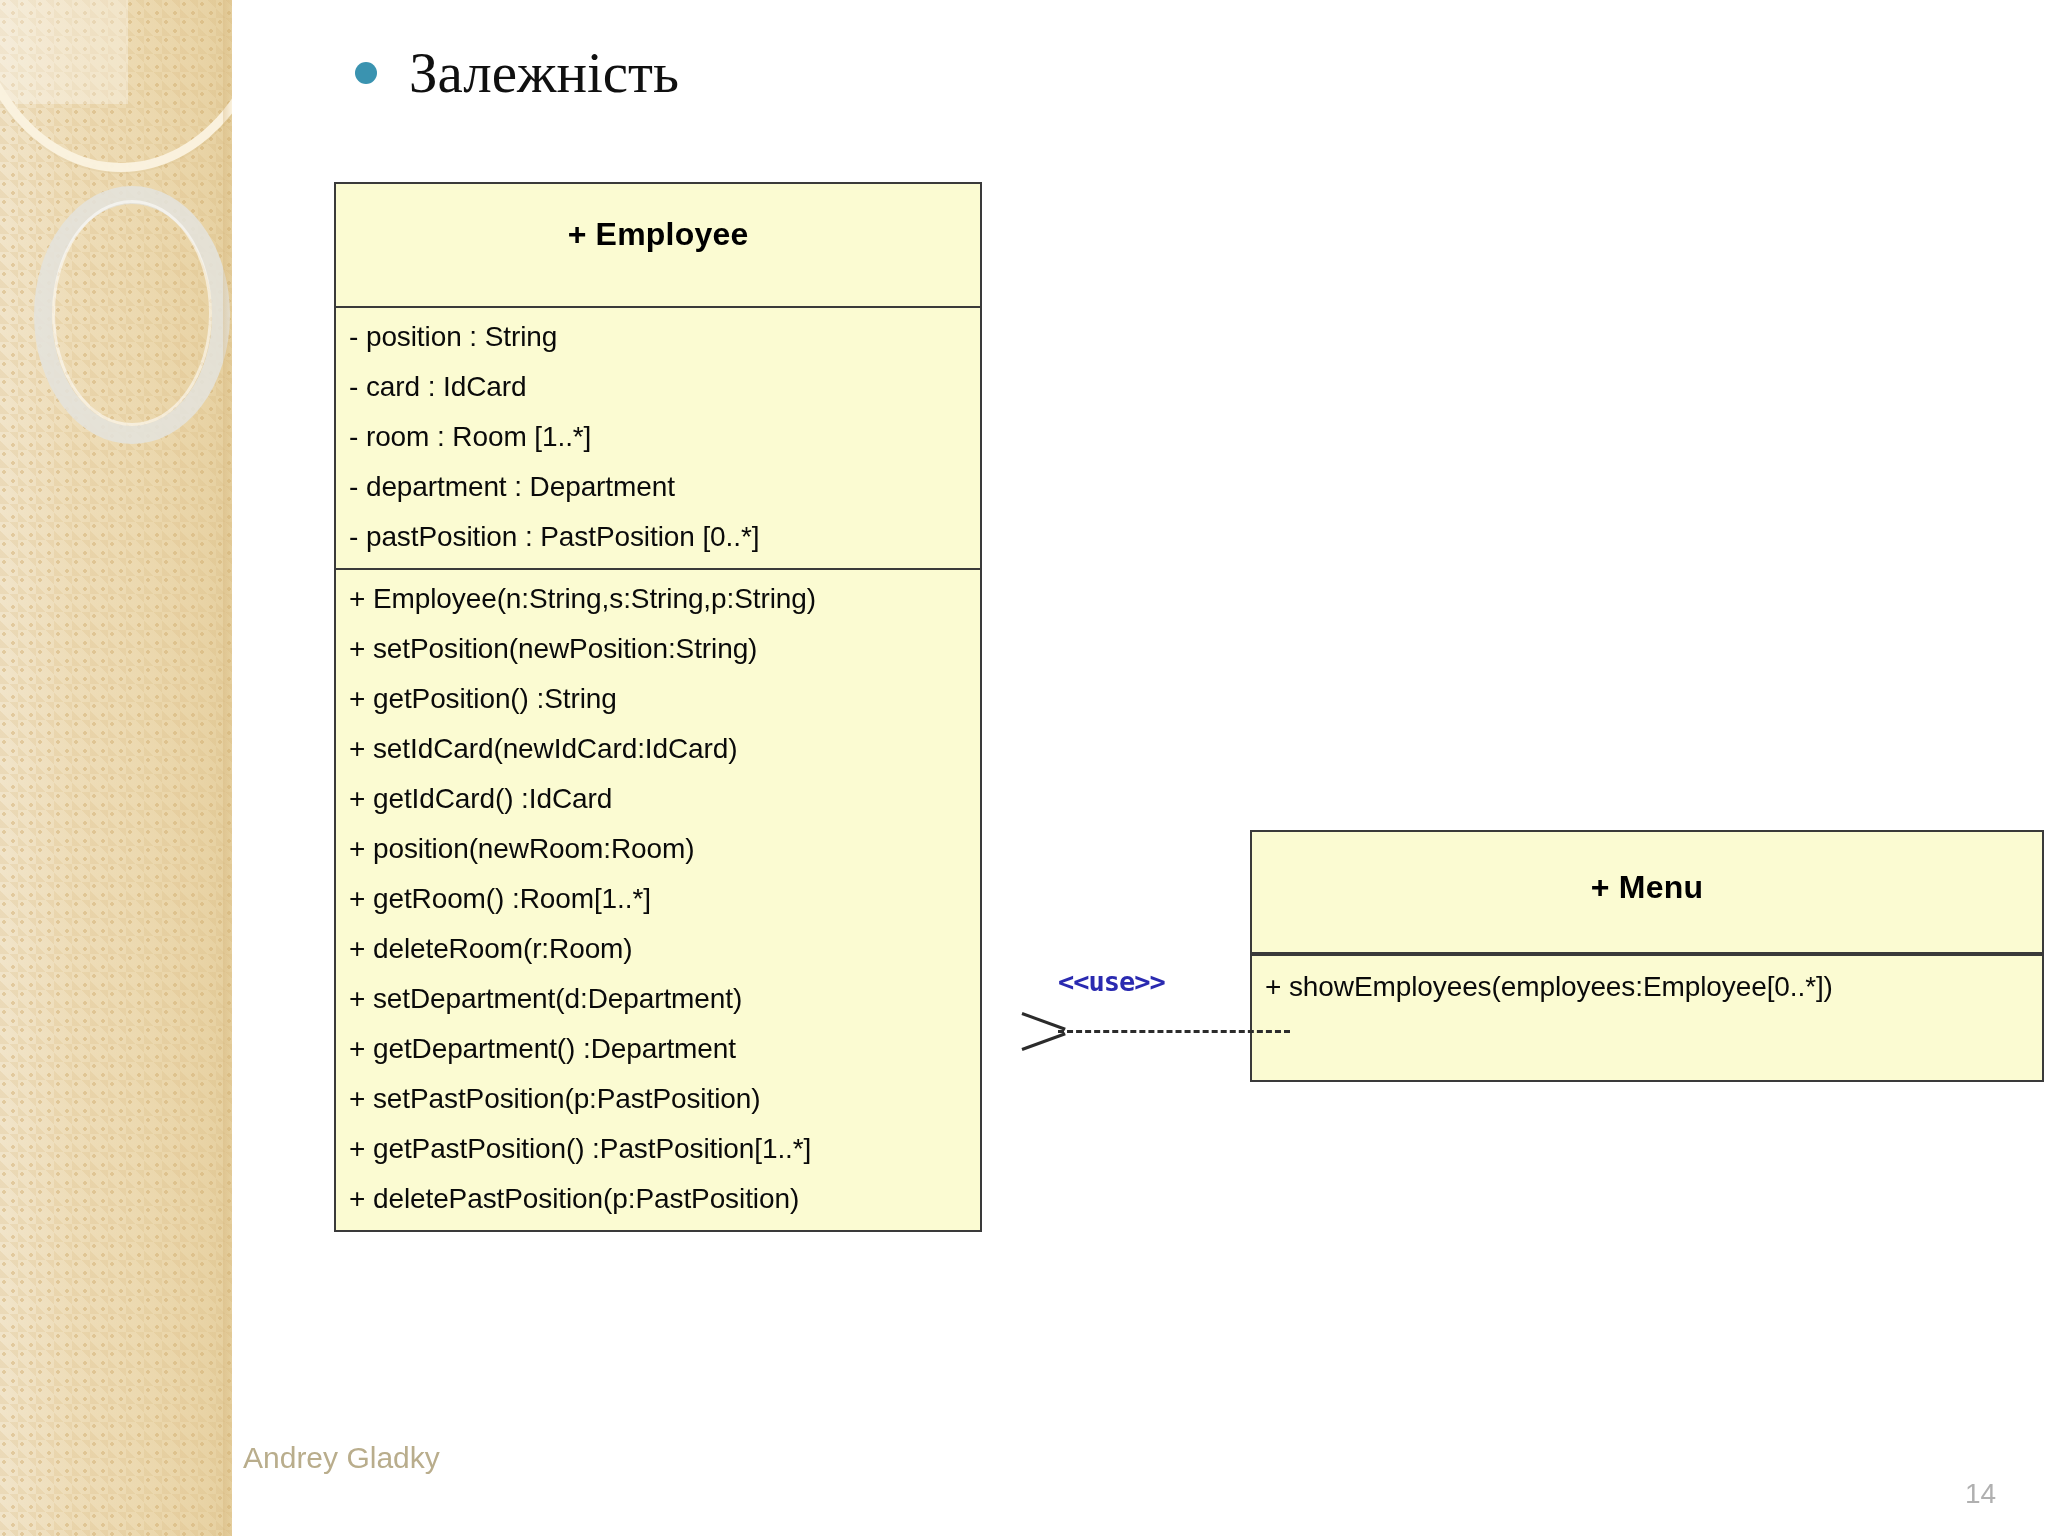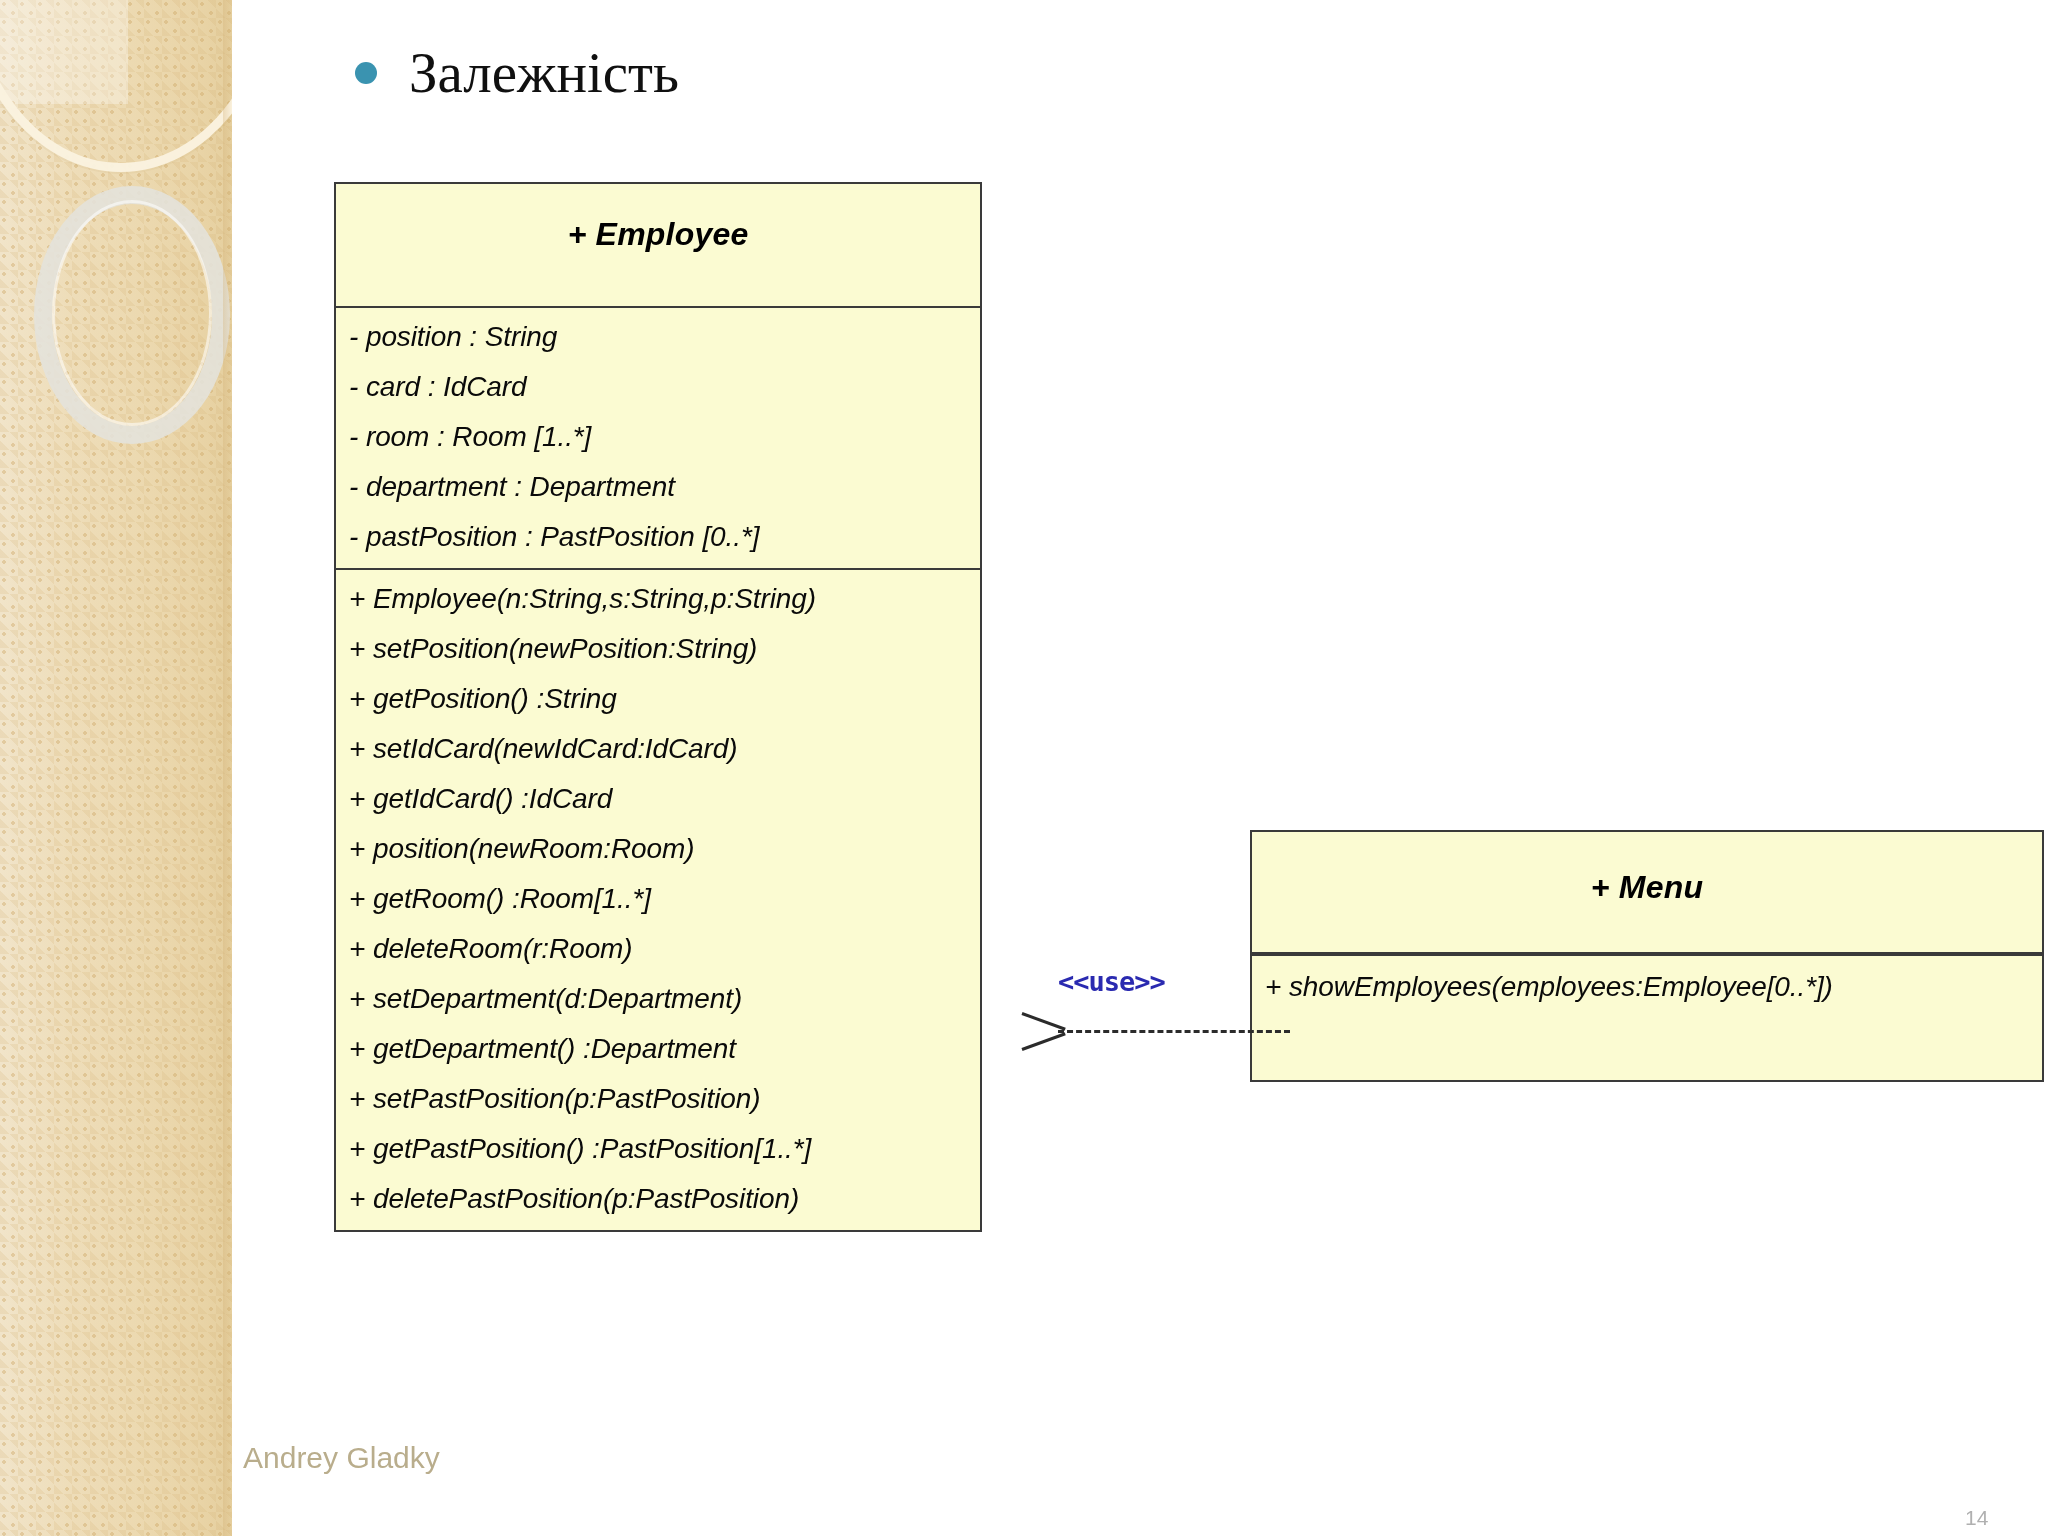--- a/index.html
+++ b/index.html
@@ -106,21 +106,20 @@
     color: #101010;
     white-space: nowrap;
   }
 
   
   .uml-class {
     position: absolute;
     background: #fbfbd2;
     border: 2px solid #3a3a3a;
     font-family: "Liberation Sans", sans-serif;
-    font-style: italic;
   }
   .uml-title {
     text-align: center;
     font-weight: bold;
     font-size: 32px;
     color: #000000;
     letter-spacing: 0.2px;
     white-space: nowrap;
   }
   .uml-divider {
@@ -230,23 +229,22 @@
     top: 1478px;
     font-size: 30px;
     line-height: 40px;
     color: #b9ad8c;
     white-space: nowrap;
   }
   #footer-pagenum {
     position: absolute;
     left: 1965px;
     top: 1478px;
-    font-size: 21px;
+    font-size: 28px;
     color: #b0b0b0;
-    margin-top: 28px;
   }
 </style>
 </head>
 <body>
 
 <div id="slide">
 
   <div id="deco-band">
     <div id="deco-pattern"></div>
     <div id="deco-lightblock"></div>

